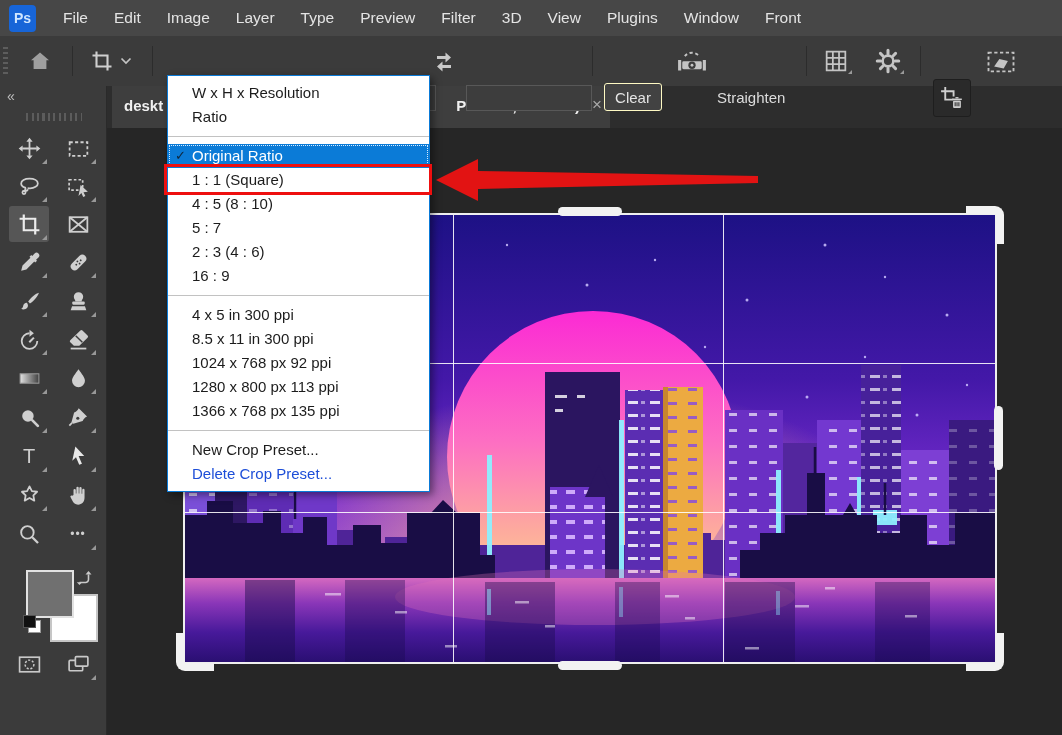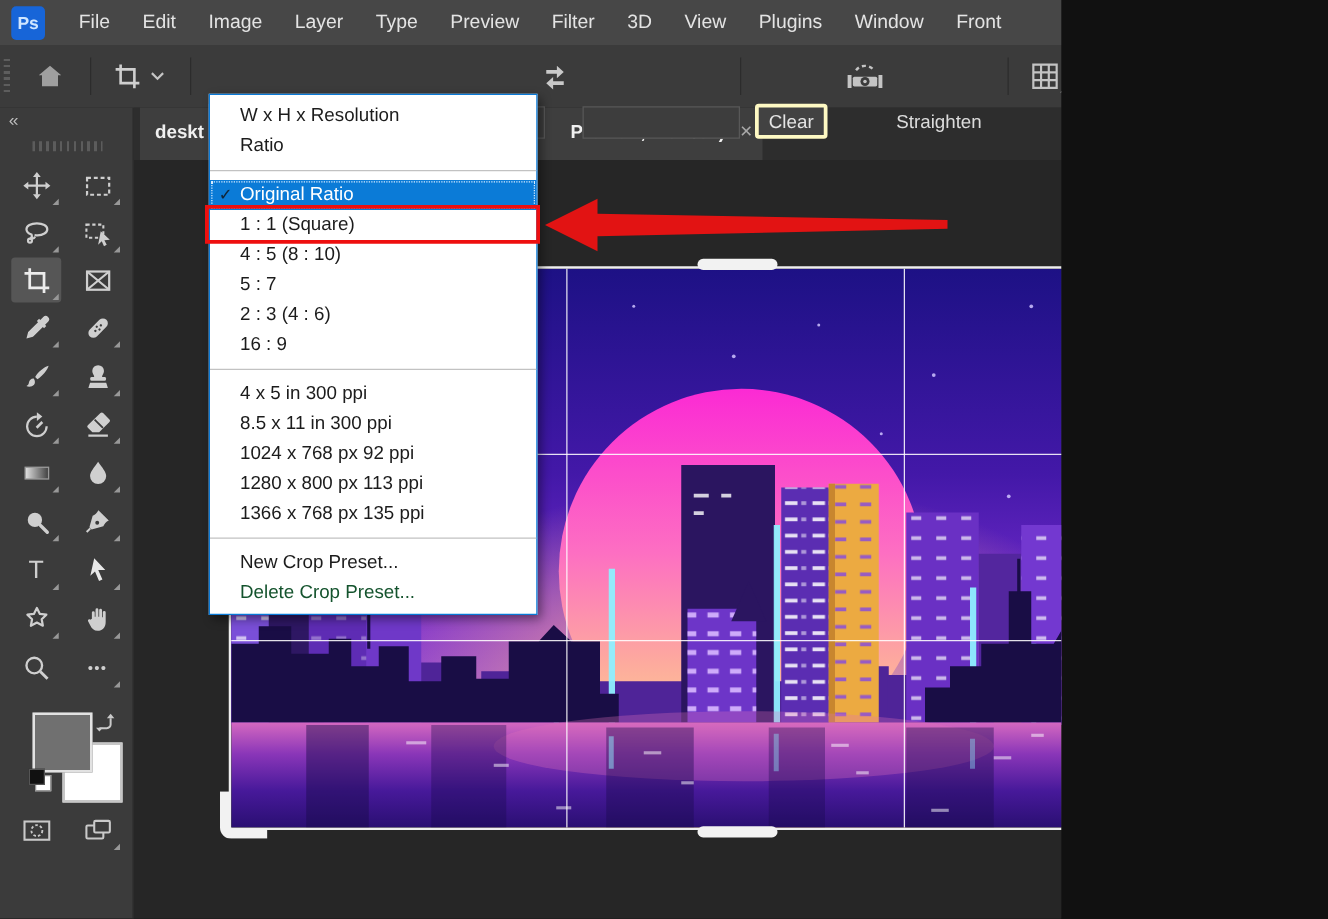--- a/index.html
+++ b/index.html
@@ -1,16 +1,16 @@
 <!DOCTYPE html>
 <html><head>
 <meta charset="utf-8">
 <style>
   html,body{margin:0;padding:0;background:#111;}
-  .app{position:relative;width:849px;height:735px;overflow:hidden;background:#262626;
+  .app{position:relative;width:1062px;height:735px;overflow:hidden;background:#262626;
        font-family:"Liberation Sans",sans-serif;-webkit-font-smoothing:antialiased;}
   
   .menubar{position:absolute;left:0;top:0;width:1062px;height:36px;background:#474747;
            display:flex;align-items:center;z-index:10;}
   .ps-logo{width:27px;height:27px;margin-left:9px;border-radius:4px;background:#1765d8;
            color:#cfe6ff;font-weight:bold;font-size:14px;display:flex;align-items:center;justify-content:center;}
   .menu-item{padding:0 13px;font-size:15.5px;color:#e4e4e4;cursor:default;}
   .menu-item:first-of-type{margin-left:14px;text-align:right;}
   
   .optionsbar{position:absolute;left:0;top:36px;width:1062px;height:50px;background:#3b3b3b;z-index:10;}
@@ -18,21 +18,21 @@
            background:repeating-linear-gradient(180deg,#5d5d5d 0 2px,transparent 2px 5px);}
   .ob-sep{position:absolute;top:10px;width:1px;height:30px;background:#2c2c2c;}
   .ob-icon{position:absolute;top:13px;width:24px;height:24px;}
   .combo{position:absolute;left:167px;top:47px;width:133px;height:28px;background:#2b2b2b;
          border:1px solid #1f8fff;box-sizing:border-box;color:#e8e8e8;font-size:15px;
          display:flex;align-items:center;padding-left:11px;cursor:default;}
   .combo .chev{position:absolute;right:8px;top:10px;}
   .ob-input{position:absolute;top:49px;height:24px;width:112px;background:#3d3d3d;
             border:1px solid #585858;color:#ddd;font-size:13px;padding:0 6px;box-sizing:content-box;}
   .clear-btn{position:absolute;left:604px;top:47px;width:58px;height:28px;background:#424242;
-             border:3px solid #fef9c3;border-radius:3px;color:#e4e4e4;font-size:15px;
+             border:1px solid #fef9c3;border-radius:3px;color:#e4e4e4;font-size:15px;
              font-family:"Liberation Sans",sans-serif;}
   .straighten-label{position:absolute;left:717px;top:53px;font-size:15px;color:#dcdcdc;}
   .ob-btn-pressed{position:absolute;left:933px;top:43px;width:36px;height:36px;background:#2a2a2a;
                   border:1px solid #1e1e1e;border-radius:3px;}
   .corner-tri{position:absolute;width:0;height:0;border-left:4px solid transparent;border-bottom:4px solid #9a9a9a;}
   
   .tabbar{position:absolute;left:0;top:86px;width:1062px;height:42px;background:#2d2d2d;z-index:5;}
   .doc-tab{position:absolute;left:112px;top:0;width:498px;height:42px;background:#3e3e3e;}
   .tab-text{position:absolute;top:11px;font-size:15px;font-weight:bold;color:#f0f0f0;}
   .tab-close{position:absolute;right:8px;top:9px;font-size:17px;color:#a8a8a8;cursor:default;}
@@ -70,21 +70,21 @@
   .corner.tl{left:-9px;top:-9px;border-left:8px solid #f2f2f2;border-top:8px solid #f2f2f2;border-top-left-radius:9px;}
   .corner.tr{right:-9px;top:-9px;border-right:8px solid #f2f2f2;border-top:8px solid #f2f2f2;border-top-right-radius:9px;}
   .corner.bl{left:-9px;bottom:-9px;border-left:8px solid #f2f2f2;border-bottom:8px solid #f2f2f2;border-bottom-left-radius:9px;}
   .corner.br{right:-9px;bottom:-9px;border-right:8px solid #f2f2f2;border-bottom:8px solid #f2f2f2;border-bottom-right-radius:9px;}
   
   .dropdown{position:absolute;left:167px;top:75px;width:263px;background:#ffffff;
             border:1px solid #0a7ad7;box-sizing:border-box;padding:5px 0;z-index:50;
             box-shadow:3px 3px 8px rgba(0,0,0,.45);color:#1c1c1c;font-size:15px;}
   .dd-item{position:relative;height:24px;line-height:24px;padding-left:24px;cursor:default;white-space:nowrap;}
   .dd-item.selected{background:#0b7bd7;color:#ffffff;outline:1px dotted #d8ecff;outline-offset:-2px;}
-  .dd-item.disabled{color:#14532d;}
+  .dd-item.disabled{color:#1d4ed8;}
   .dd-check{position:absolute;left:7px;top:0;color:#10263a;font-size:13px;}
   .dd-shortcut{position:absolute;right:11px;top:0;}
   .dd-sep{border-top:1px solid #c2c2c2;margin:7px 0;}
   
   .highlight-box{position:absolute;left:164px;top:164px;width:262px;height:25px;
                  border:3px solid #ee0f0f;z-index:60;}
   .annot-arrow{position:absolute;left:0;top:0;z-index:65;pointer-events:none;}
   svg.lic{stroke:#cfcfcf;fill:none;stroke-width:1.7px;}
   svg.oic{stroke:#c4c4c4;fill:none;stroke-width:1.7px;}
 </style>

